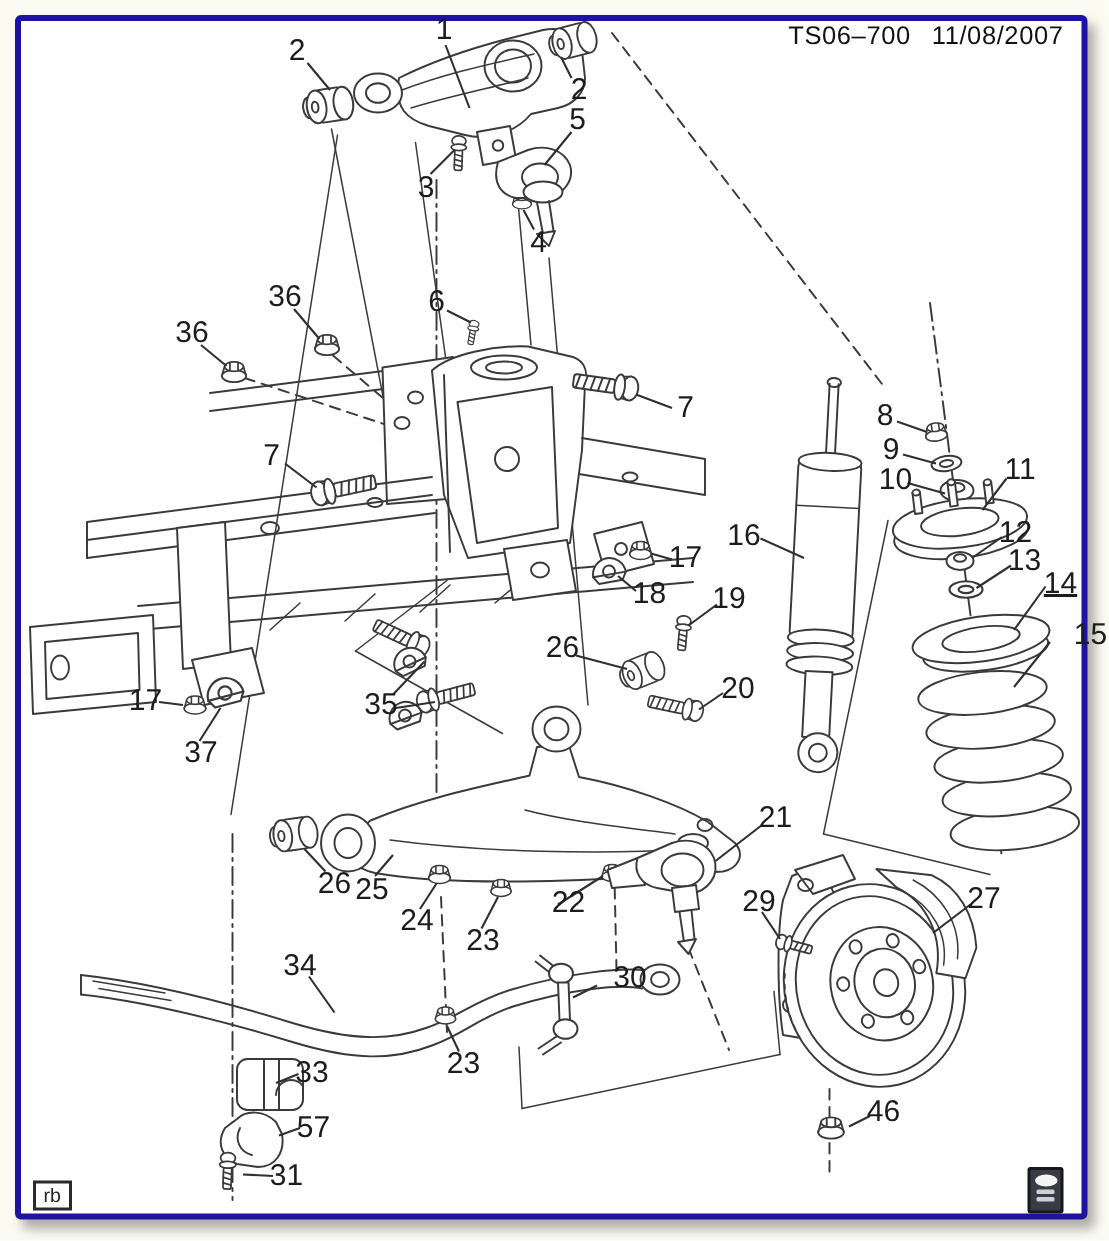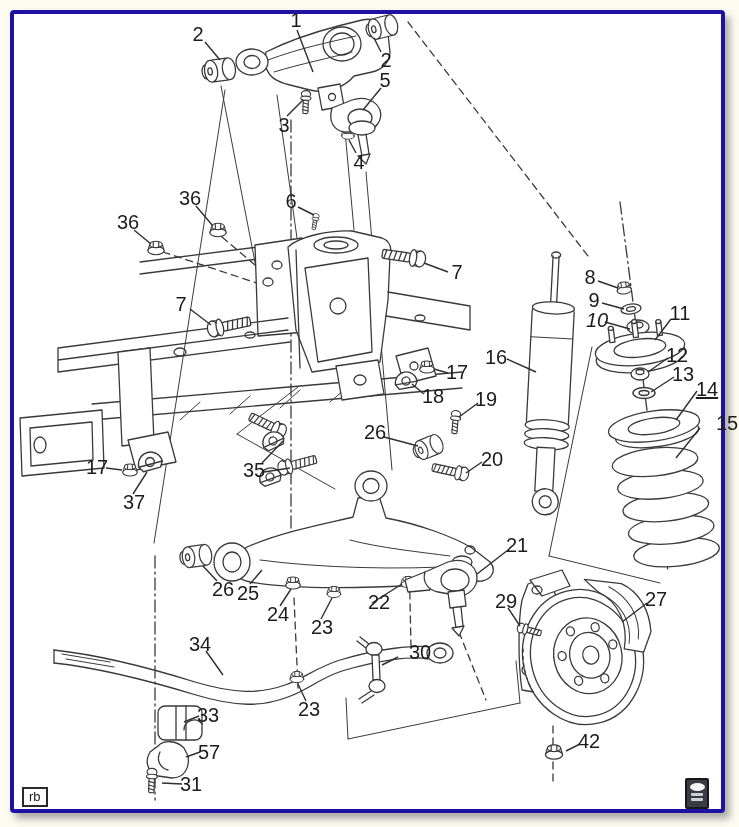--- a/index.html
+++ b/index.html
@@ -378,35 +378,38 @@
       <line class="ld" x1="206" y1="651" x2="223" y2="675"></line>
       <line class="ld" x1="398" y1="657" x2="382" y2="665"></line>
       <line class="ld" x1="306" y1="701" x2="298" y2="684"></line>
       <line class="ld" x1="199" y1="716" x2="184" y2="722"></line>
       <line class="ld" x1="200" y1="752" x2="186" y2="757"></line>
       <line class="ld" x1="182" y1="784" x2="162" y2="783"></line>
       <line class="ld" x1="580" y1="744" x2="566" y2="751"></line>
     </g>
   </svg>
 
+  <div class="header">
+    <span class="doc">TS06–700</span><span>11/08/2007</span>
+  </div>
 
   <div class="callout-layer">
       <span class="callout" style="left: 296px; top: 20px;">1</span>
       <span class="callout" style="left: 198px; top: 34px;">2</span>
       <span class="callout" style="left: 386px; top: 60px;">2</span>
       <span class="callout" style="left: 385px; top: 80px;">5</span>
       <span class="callout" style="left: 284px; top: 125px;">3</span>
       <span class="callout" style="left: 359px; top: 162px;">4</span>
       <span class="callout" style="left: 190px; top: 198px;">36</span>
       <span class="callout" style="left: 128px; top: 222px;">36</span>
       <span class="callout" style="left: 291px; top: 201px;">6</span>
       <span class="callout" style="left: 457px; top: 272px;">7</span>
       <span class="callout" style="left: 590px; top: 277px;">8</span>
       <span class="callout" style="left: 594px; top: 300px;">9</span>
-      <span class="callout" style="left: 597px; top: 320px; font-style: italic;">10</span>
+      <span class="callout" style="left: 597px; top: 320px;">10</span>
       <span class="callout" style="left: 680px; top: 313px;">11</span>
       <span class="callout" style="left: 181px; top: 304px;">7</span>
       <span class="callout" style="left: 677px; top: 355px;">12</span>
       <span class="callout" style="left: 683px; top: 374px;">13</span>
       <span class="callout" style="left: 707px; top: 389px; text-decoration: underline;">14</span>
       <span class="callout" style="left: 709px; top: 423px; padding-left: 36px;">15</span>
       <span class="callout" style="left: 496px; top: 357px;">16</span>
       <span class="callout" style="left: 457px; top: 372px;">17</span>
       <span class="callout" style="left: 433px; top: 396px;">18</span>
       <span class="callout" style="left: 486px; top: 399px;">19</span>
@@ -422,21 +425,21 @@
       <span class="callout" style="left: 278px; top: 614px;">24</span>
       <span class="callout" style="left: 322px; top: 627px;">23</span>
       <span class="callout" style="left: 506px; top: 601px;">29</span>
       <span class="callout" style="left: 656px; top: 599px;">27</span>
       <span class="callout" style="left: 200px; top: 644px;">34</span>
       <span class="callout" style="left: 420px; top: 652px;">30</span>
       <span class="callout" style="left: 309px; top: 709px;">23</span>
       <span class="callout" style="left: 208px; top: 715px;">33</span>
       <span class="callout" style="left: 209px; top: 752px;">57</span>
       <span class="callout" style="left: 191px; top: 784px; text-align: right;">31</span>
-      <span class="callout" style="left: 589px; top: 741px;">42</span>
+      <span class="callout" style="left: 589px; top: 741px;">46</span>
     </div>
 
   <div class="rb-box">rb</div>
 
   <div class="logo">
     <div class="oval"></div>
     <div class="bar"></div>
     <div class="bar"></div>
   </div>
 </div>

